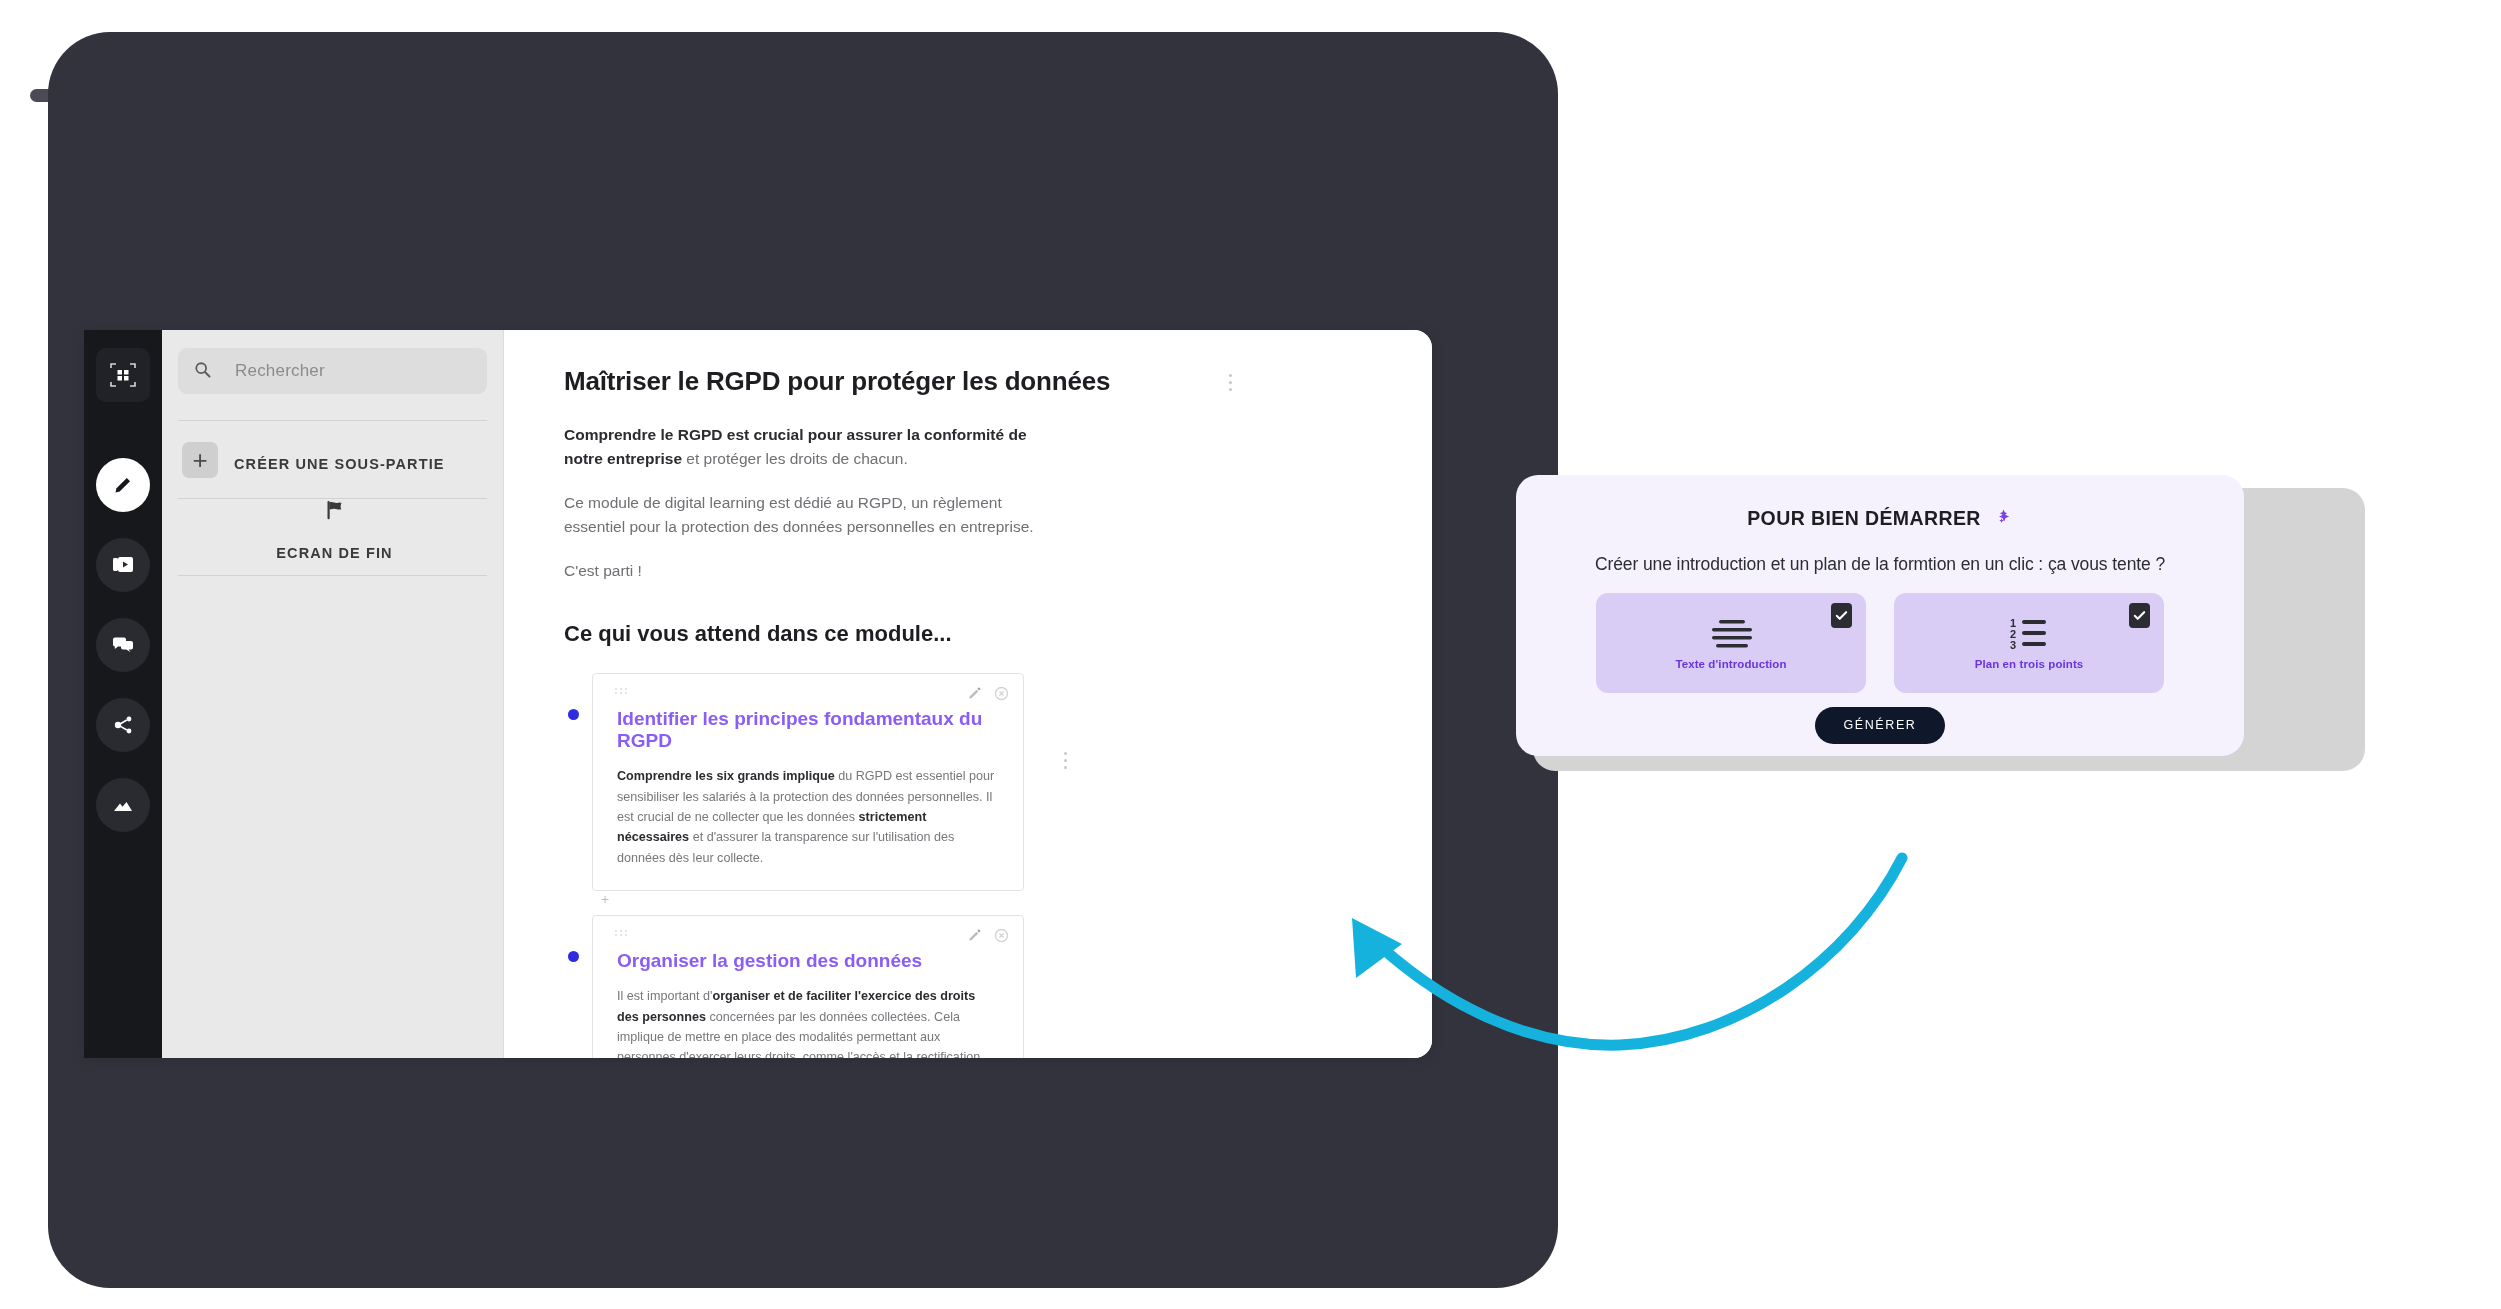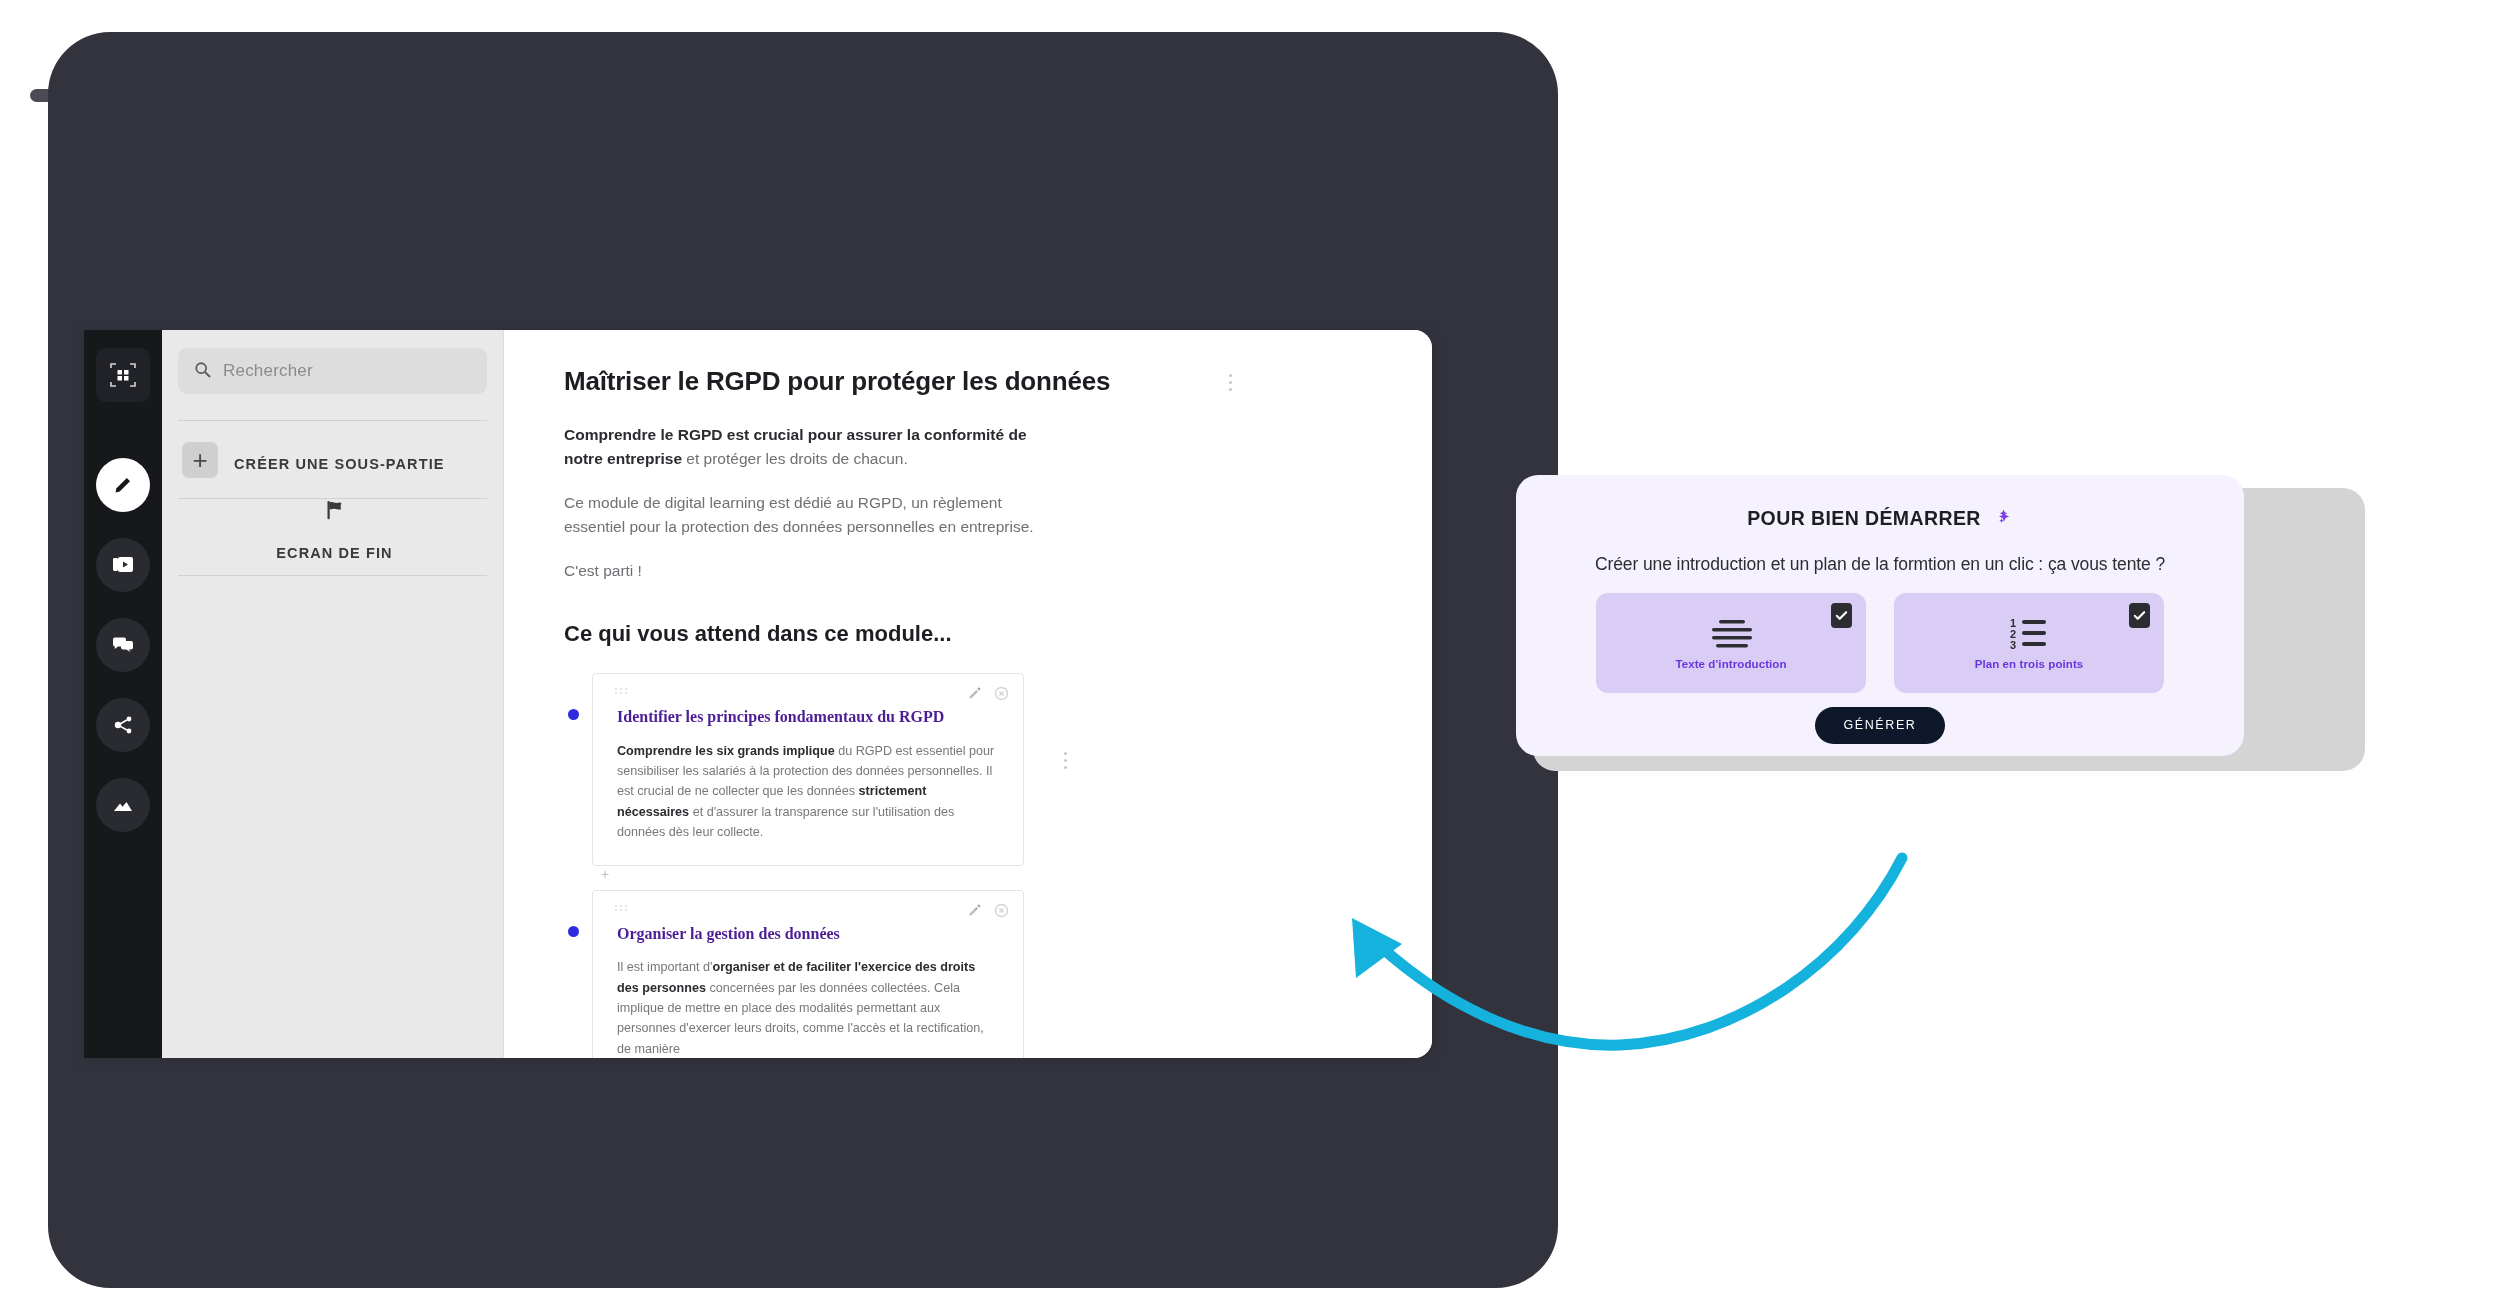--- a/index.html
+++ b/index.html
@@ -60,21 +60,21 @@
   .rail-btn svg { display:block; }
 
   
   #nav-panel {
     width: 342px; flex: 0 0 342px;
     background: #e9e9e9;
     border-right: 1px solid #dcdcdc;
     padding: 18px 16px 0 16px;
   }
   #search-box {
-    display: flex; align-items: center; gap: 12px;
+    display: flex; align-items: center; gap: 24px;
     height: 46px; border-radius: 9px;
     background: #dddddd;
     padding: 0 16px;
     margin-bottom: 26px;
   }
   #search-box .ph {
     font-size: 17px; color: #8b8b8b; letter-spacing:.2px;
   }
   .nav-row {
     display: flex; align-items: center; gap: 16px;
@@ -139,22 +139,22 @@
     position:absolute; left: 22px; top: 14px;
     display:grid; grid-template-columns: repeat(3,3px); gap:2px;
     opacity:.55;
   }
   .card .grip i { width:2px;height:2px;background:#bdbdbd;display:block;border-radius:50%; }
   .card-tools {
     position:absolute; right: 14px; top: 12px;
     display:flex; align-items:center; gap: 12px;
   }
   .card-h {
-    font-size: 16px; font-weight:700; color:#4c1d95;
-    line-height:1.16; margin: 14px 0 14px 0; font-family: Liberation Serif, serif;
+    font-size: 19px; font-weight:700; color:#8b5cf6;
+    line-height:1.16; margin: 14px 0 14px 0;
   }
   .card-p {
     font-size: 12.6px; line-height: 1.62; color:#77777c;
   }
   .card-p b { color:#2b2b30; font-weight:700; }
   .card-menu {
     position:absolute; right:-44px; top:78px;
     display:flex;flex-direction:column;gap:4px;align-items:center;
   }
   .plus-mini {

